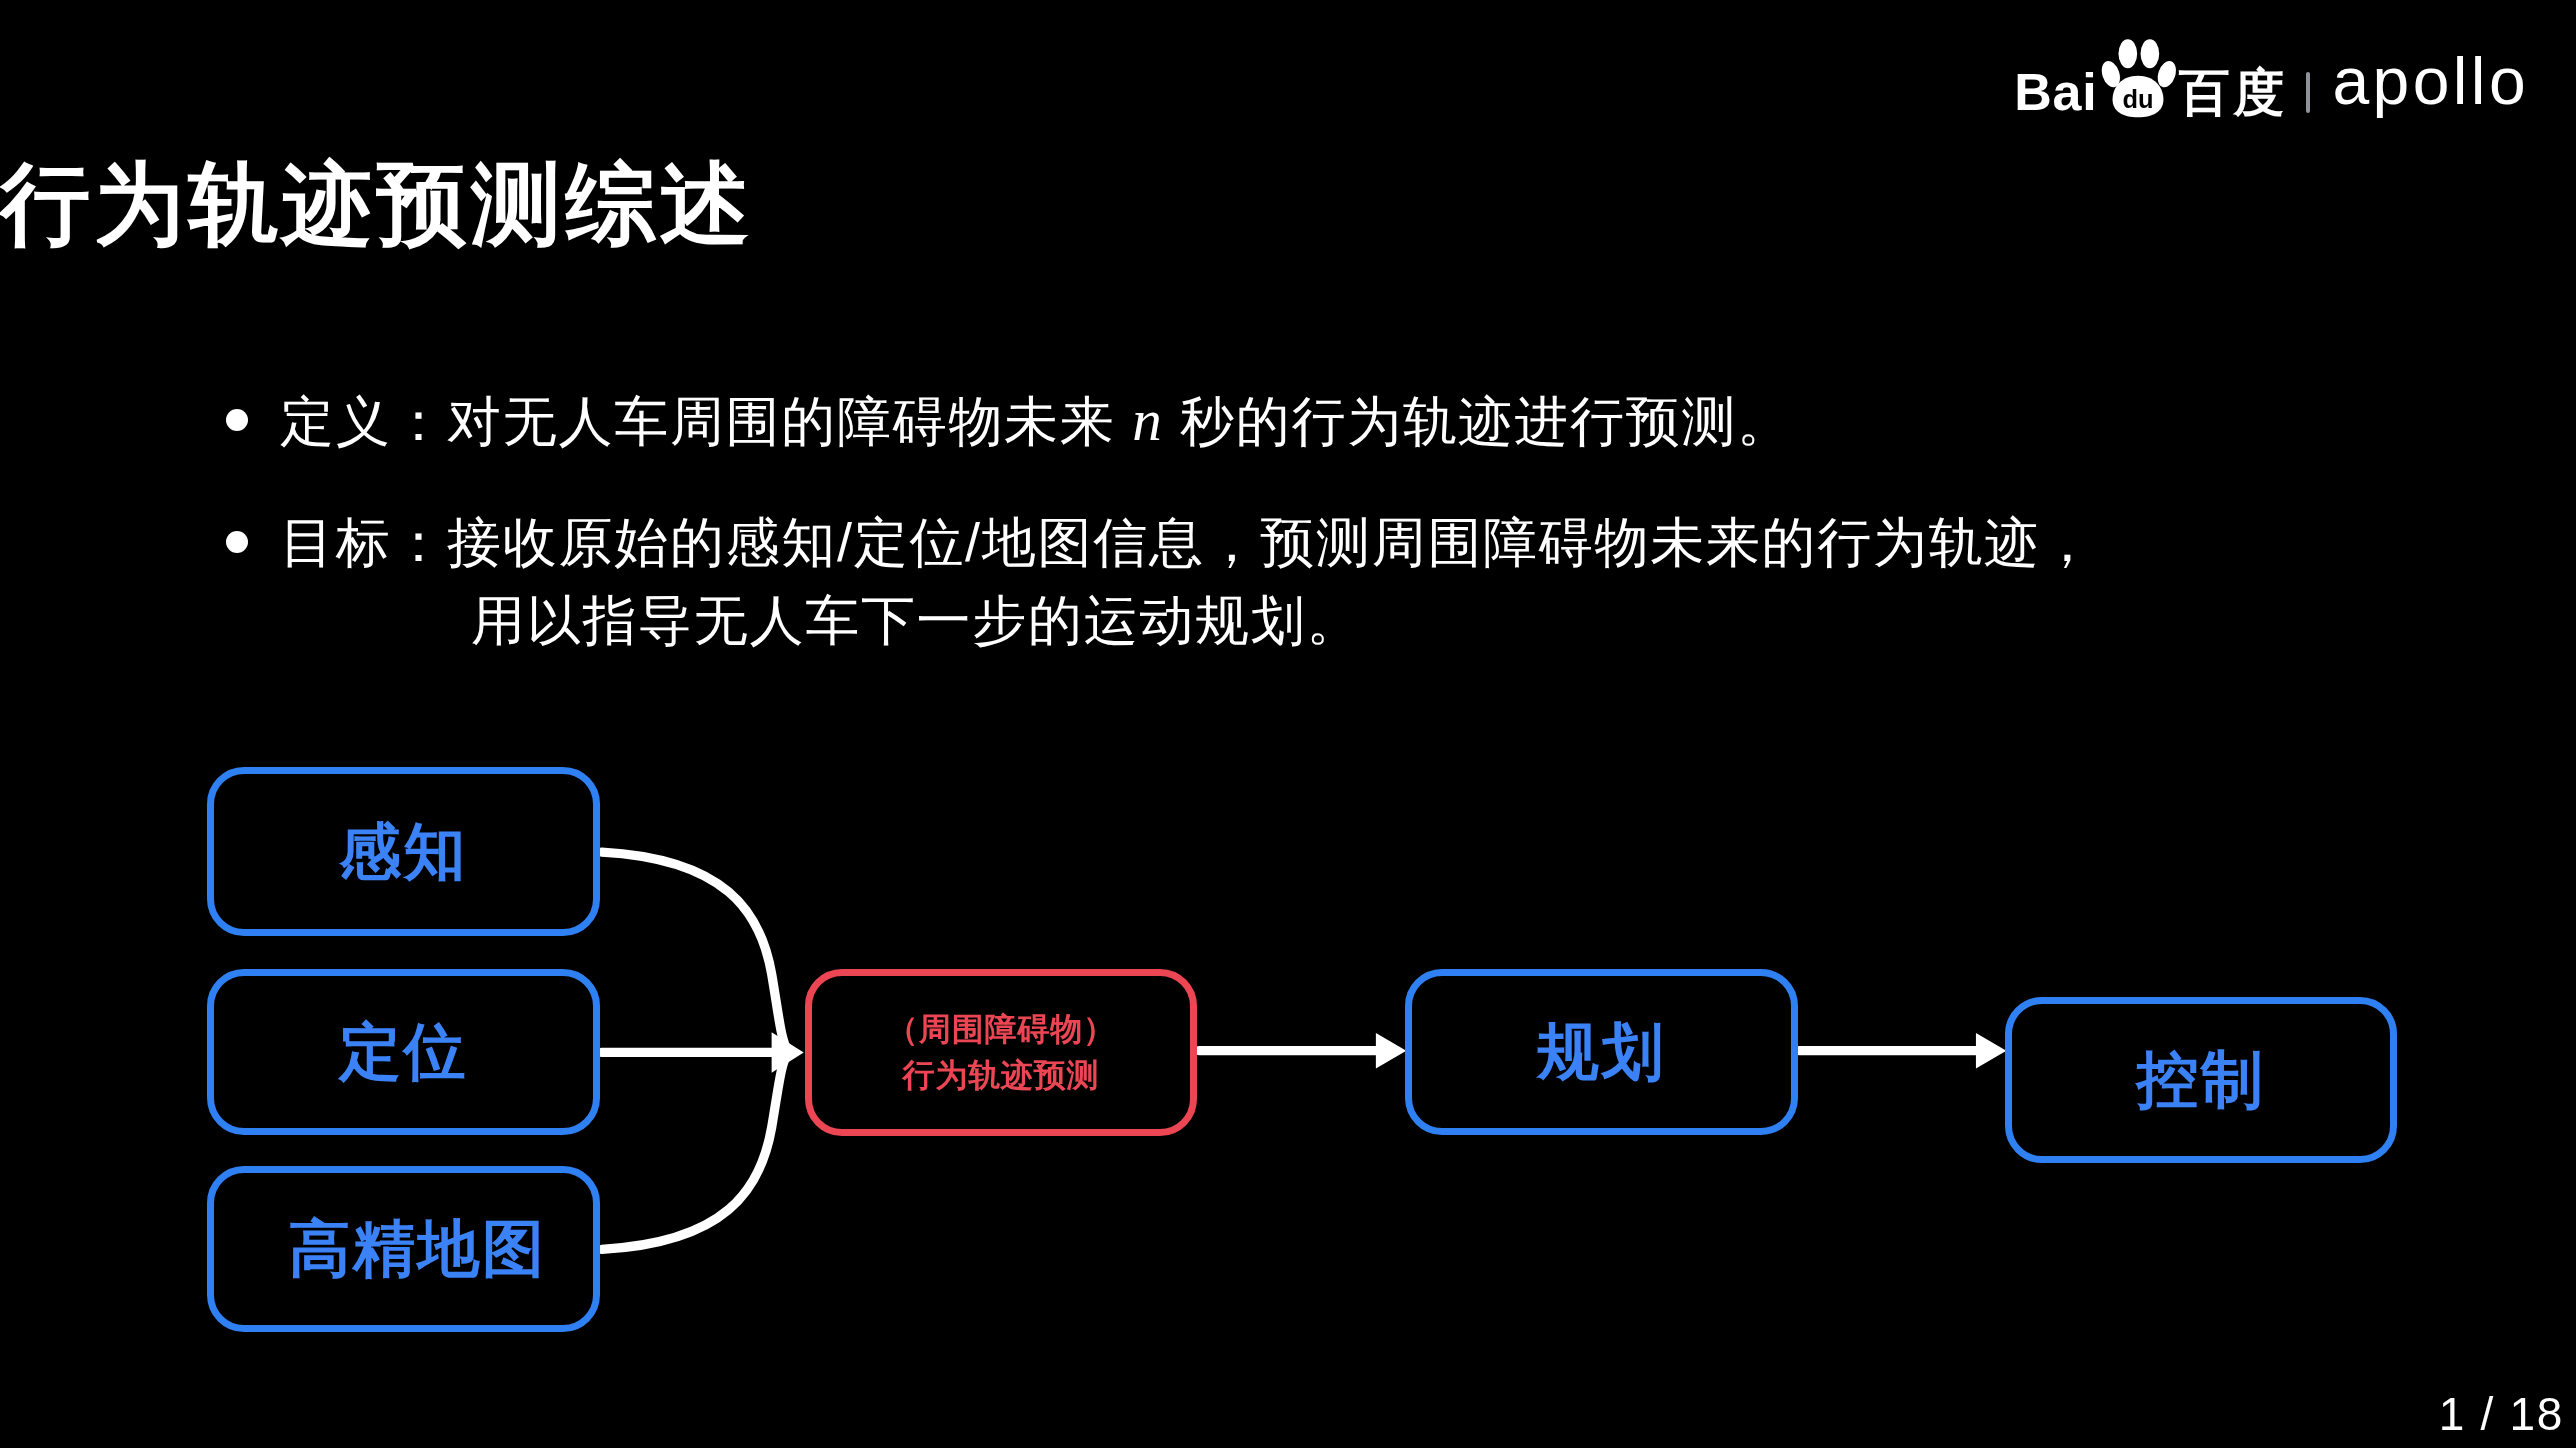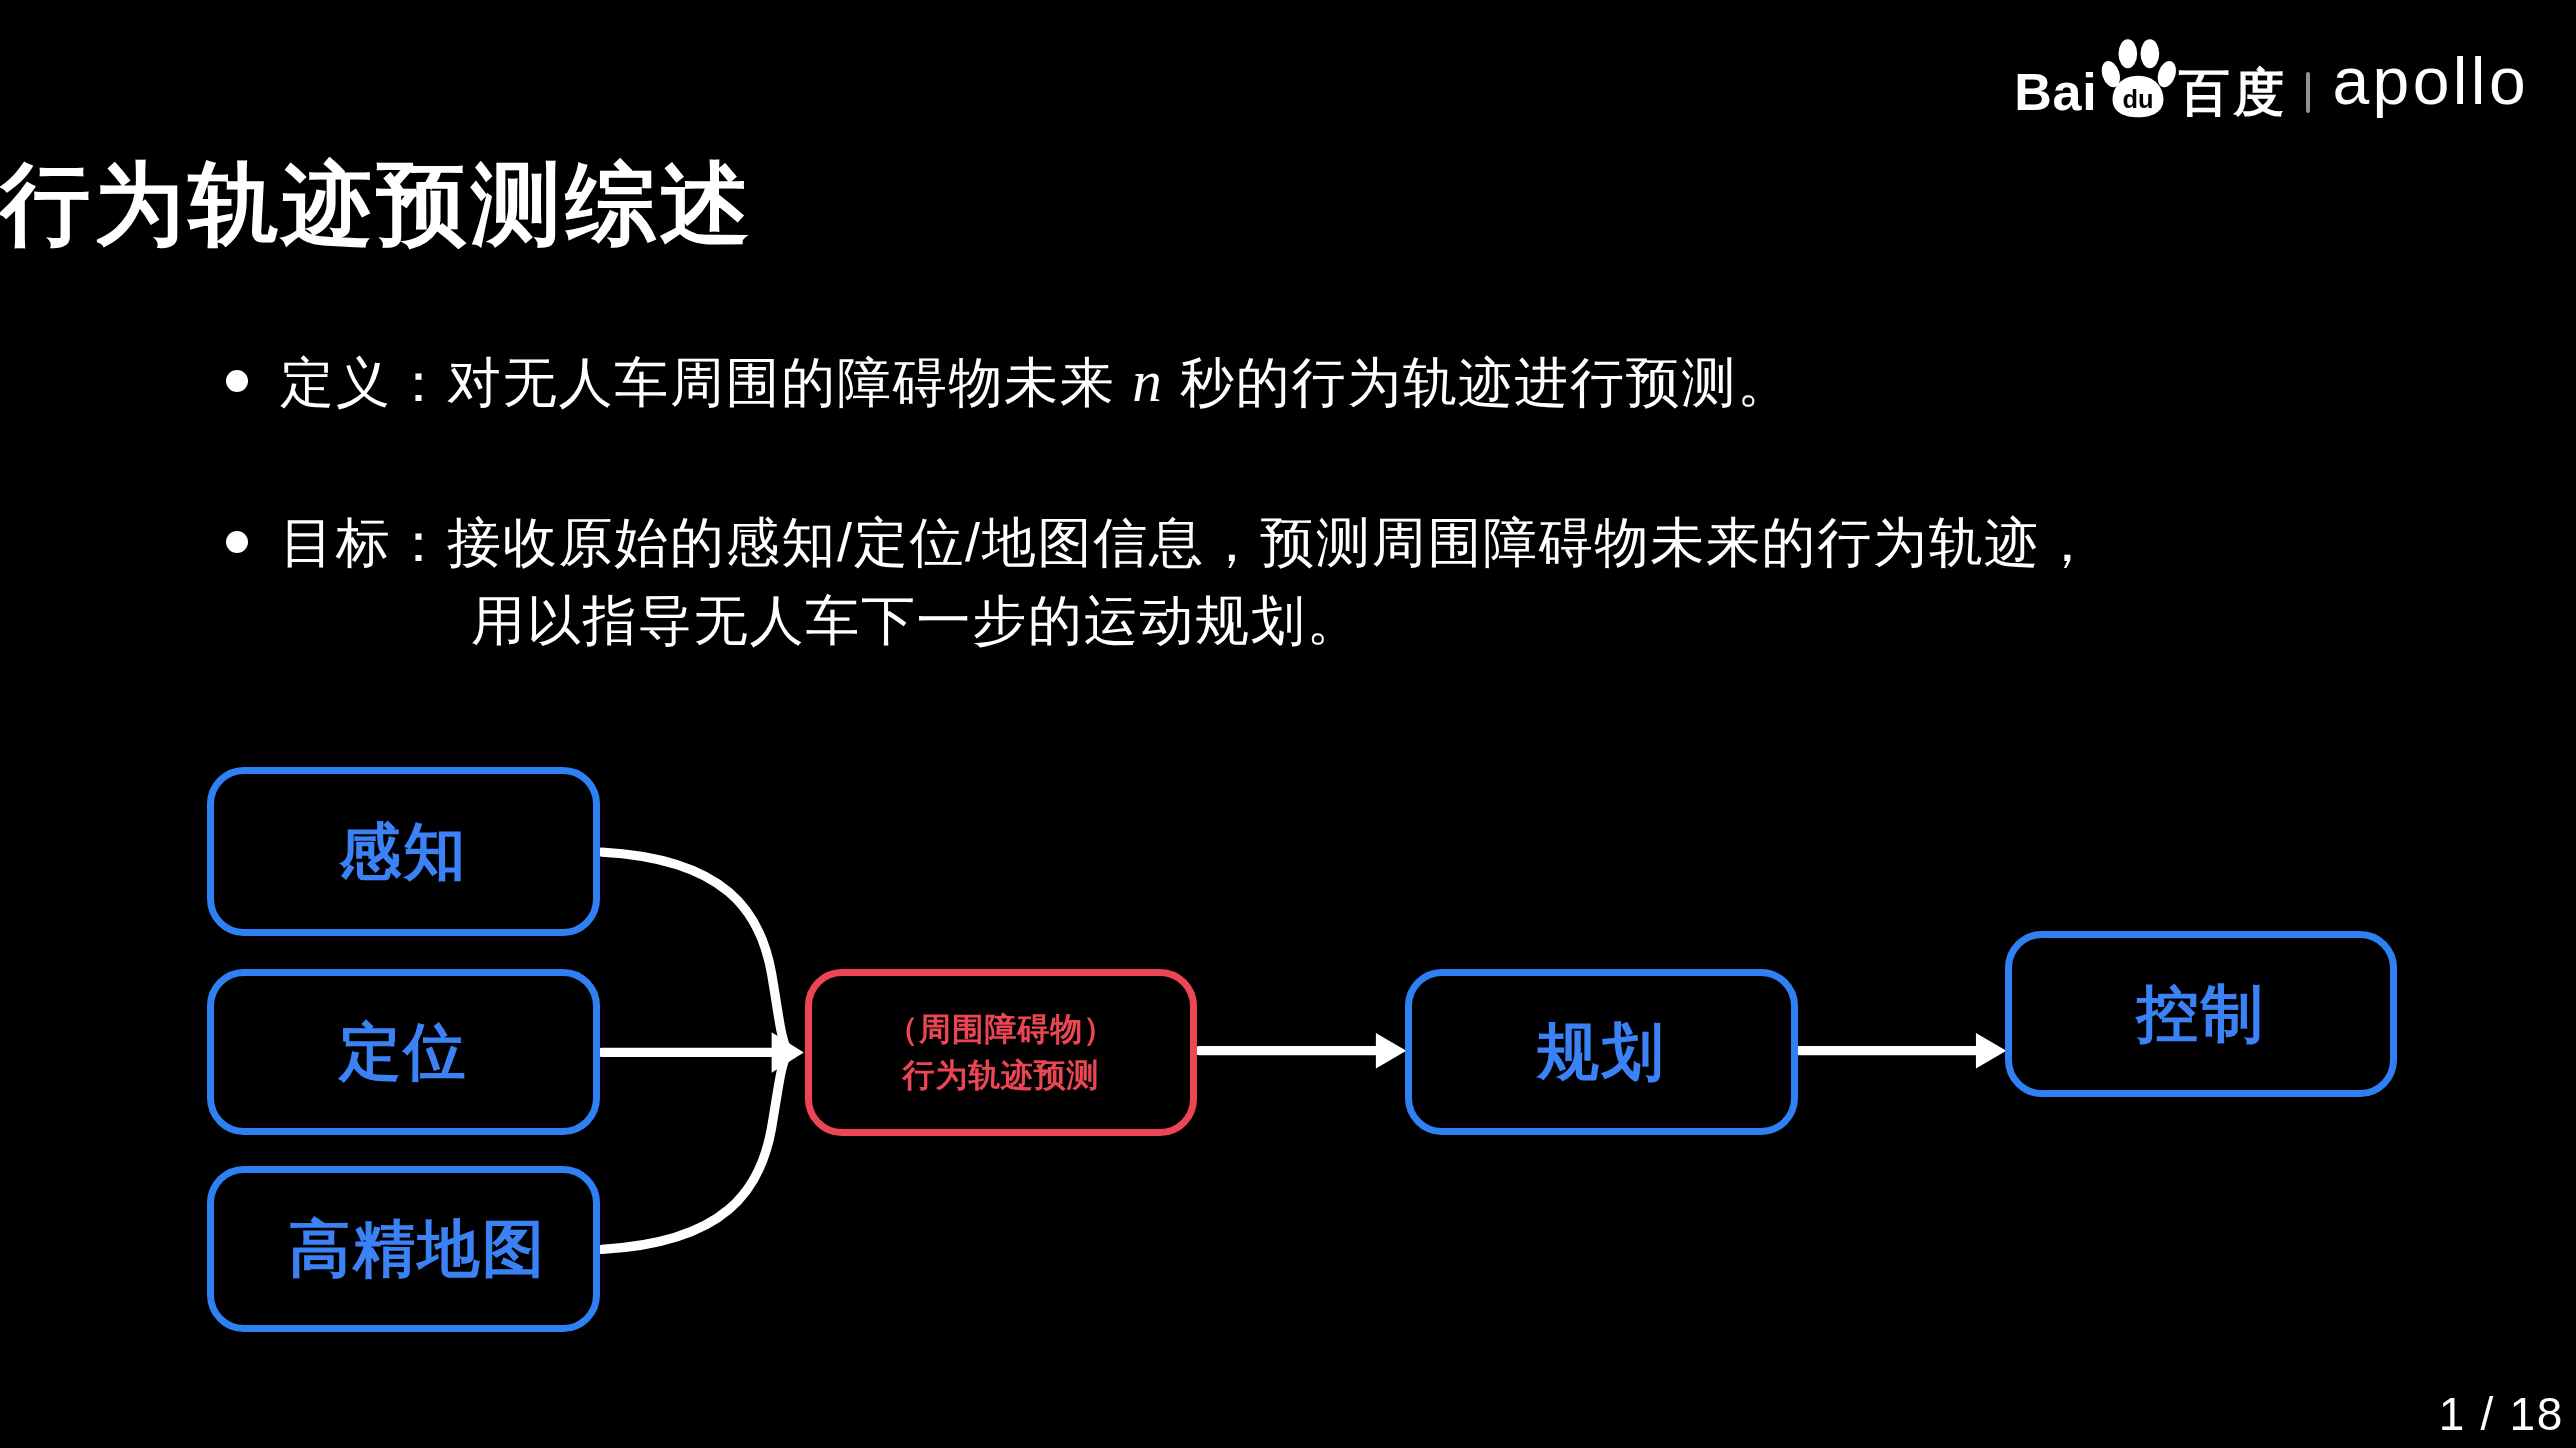--- a/index.html
+++ b/index.html
@@ -74,21 +74,21 @@
     font-weight: 400;
   }
   .bullet .dot {
     flex: 0 0 auto;
     width: 22px;
     height: 22px;
     border-radius: 50%;
     background: #ffffff;
     margin: 28px 32px 0 0;
   }
-  .bullet-1 { top: 342px; }
+  .bullet-1 { top: 381px; }
   .bullet-2 { top: 503px; }
   .bullet .math-n {
     font-family: "Liberation Serif", serif;
     font-style: italic;
     font-size: 59px;
   }
   .bullet .goal-line2 { padding-left: 191px; }
 
   
   .dbox {
@@ -110,21 +110,21 @@
   .box-prediction   {
     left: 805px; top: 969px; width: 392px; height: 167px;
     border-color: #EC4553;
     color: #EC4553;
     font-size: 32px;
     line-height: 1.42;
     text-align: center;
     letter-spacing: 0.8px;
   }
   .box-planning { left: 1405px; top: 969px; width: 393px; height: 166px; }
-  .box-control  { left: 2005px; top: 931px; width: 392px; height: 166px; }
+  .box-control  { left: 2005px; top: 997px; width: 392px; height: 166px; }
 
   .arrows {
     position: absolute;
     left: 0; top: 0;
     width: 2576px;
     height: 1449px;
     pointer-events: none;
   }
 
   

